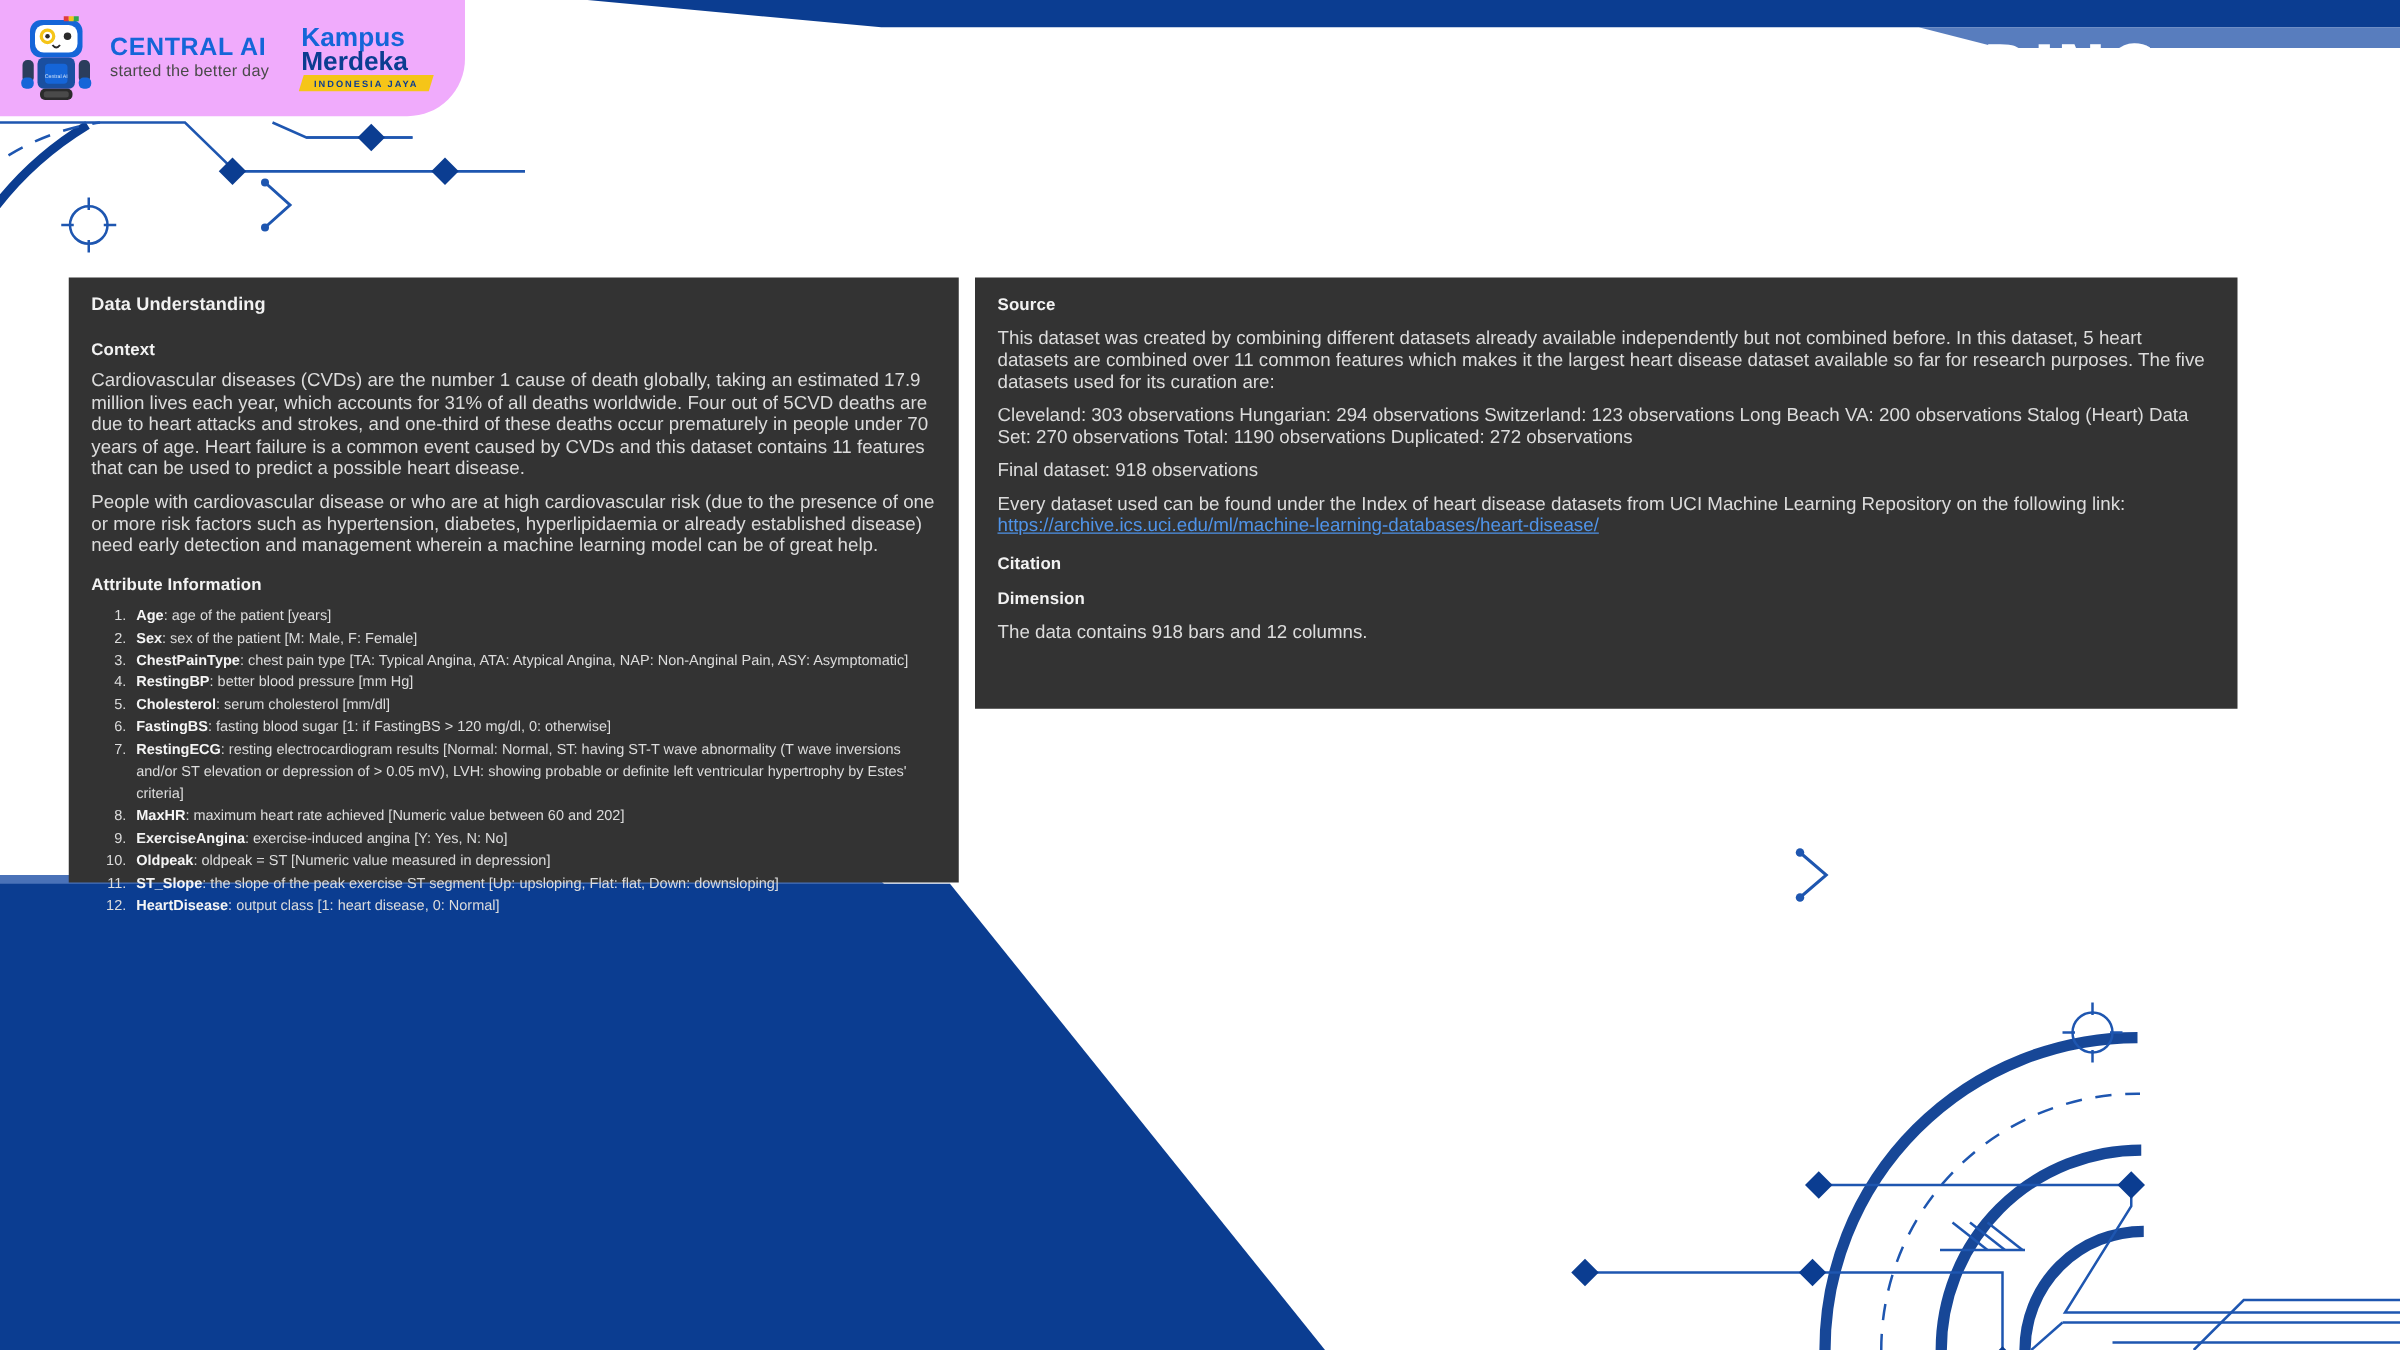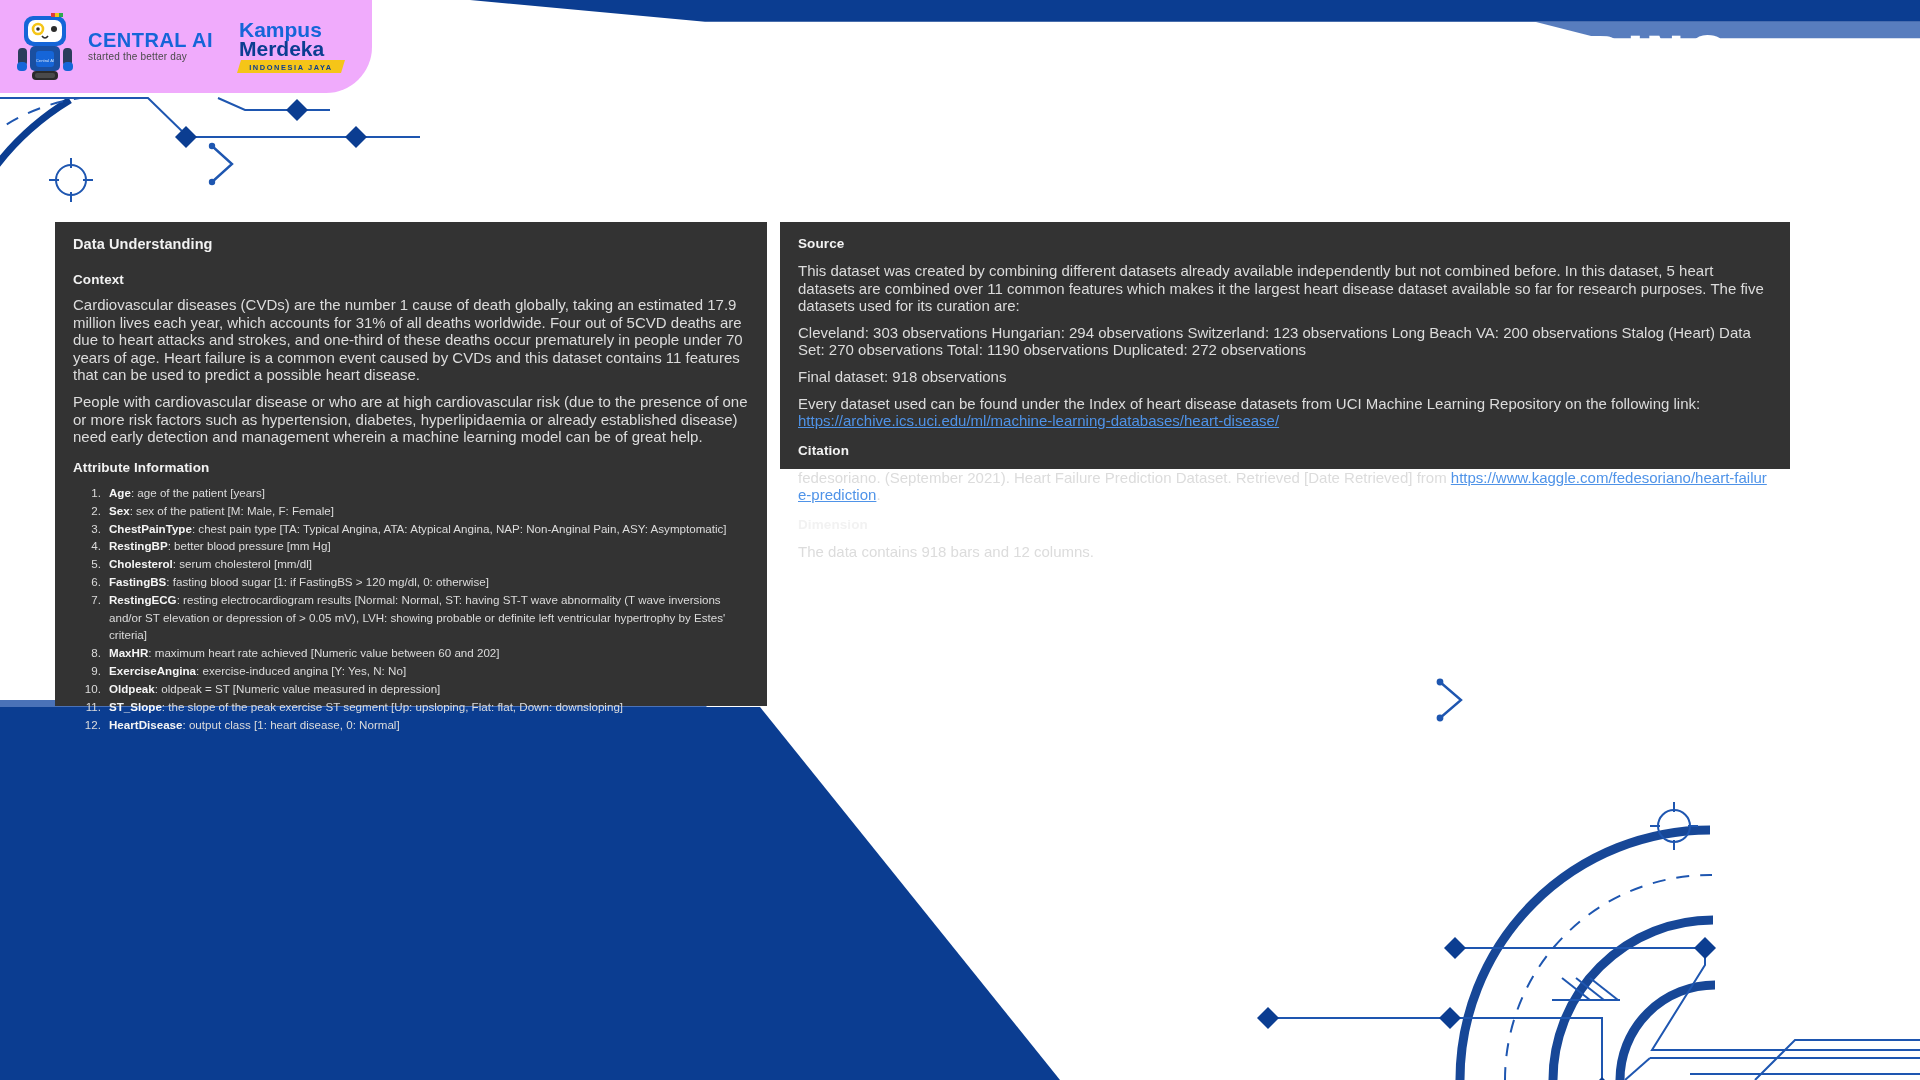--- a/index.html
+++ b/index.html
@@ -42,32 +42,32 @@
     border-bottom-right-radius:46px;
     display:flex; align-items:center;
     padding-left:14px;
     gap:10px;
   }
   .robot { width:62px; height:74px; flex:none; }
   .brand-text { display:flex; flex-direction:column; justify-content:center; margin-left:2px; }
   .brand-main {
     font-size:20px; font-weight:bold; color:#1565d8; letter-spacing:0.5px; line-height:1.05;
   }
-  .brand-sub { font-size:10px; color:#4a4a4a; letter-spacing:0.2px; line-height:1.2; }
+  .brand-sub { font-size:13px; color:#4a4a4a; letter-spacing:0.2px; line-height:1.2; }
   .km-logo { width:112px; height:62px; flex:none; margin-left:14px; }
 
   
   .panel {
     position:absolute;
     background:#333333;
     color:#e8e8e8;
     padding:14px 18px 16px 18px;
   }
   .panel-left  { left:55px;  top:222px; width:712px; height:484px; }
-  .panel-right { left:780px; top:222px; width:1010px; height:247px; }
+  .panel-right { left:780px; top:222px; width:1010px; height:345px; }
 
   .p-title {
     font-size:14.5px; font-weight:bold; color:#f2f2f2; margin-bottom:20px; letter-spacing:0.1px;
   }
   .p-head {
     font-size:13.5px; font-weight:bold; color:#f2f2f2;
     margin-top:4px; margin-bottom:9px; letter-spacing:0.1px;
   }
   .p-head.tight { margin-top:0; }
   .p-para {
@@ -263,19 +263,18 @@
     <div class="p-head tight" style="margin-bottom:11px;">Source</div>
     <div class="p-para">This dataset was created by combining different datasets already available independently but not combined before. In this dataset, 5 heart datasets are combined over 11 common features which makes it the largest heart disease dataset available so far for research purposes. The five datasets used for its curation are:</div>
     <div class="p-para">Cleveland: 303 observations Hungarian: 294 observations Switzerland: 123 observations Long Beach VA: 200 observations Stalog (Heart) Data Set: 270 observations Total: 1190 observations Duplicated: 272 observations</div>
     <div class="p-para">Final dataset: 918 observations</div>
     <div class="p-para nomb">Every dataset used can be found under the Index of heart disease datasets from UCI Machine Learning Repository on the following link:</div>
     <div class="p-para">
       <a class="link" href="#">https://archive.ics.uci.edu/ml/machine-learning-databases/heart-disease/</a>
     </div>
 
     <div class="p-head" style="margin-top:13px;margin-bottom:11px;">Citation</div>
-    <div class="p-para"><span>fedesoriano. (September 2021). Heart Failure Prediction Dataset. Retrieved [Date Retrieved] from </span><a class="link" href="#">https://www.kaggle.com/fedesoriano/heart-failure-prediction</a><span>.</span></div>
 
     <div class="p-head" style="margin-top:13px;margin-bottom:11px;">Dimension</div>
     <div class="p-para nomb">The data contains 918 bars and 12 columns.</div>
   </div>
 
 </div>
 
 </body></html>

